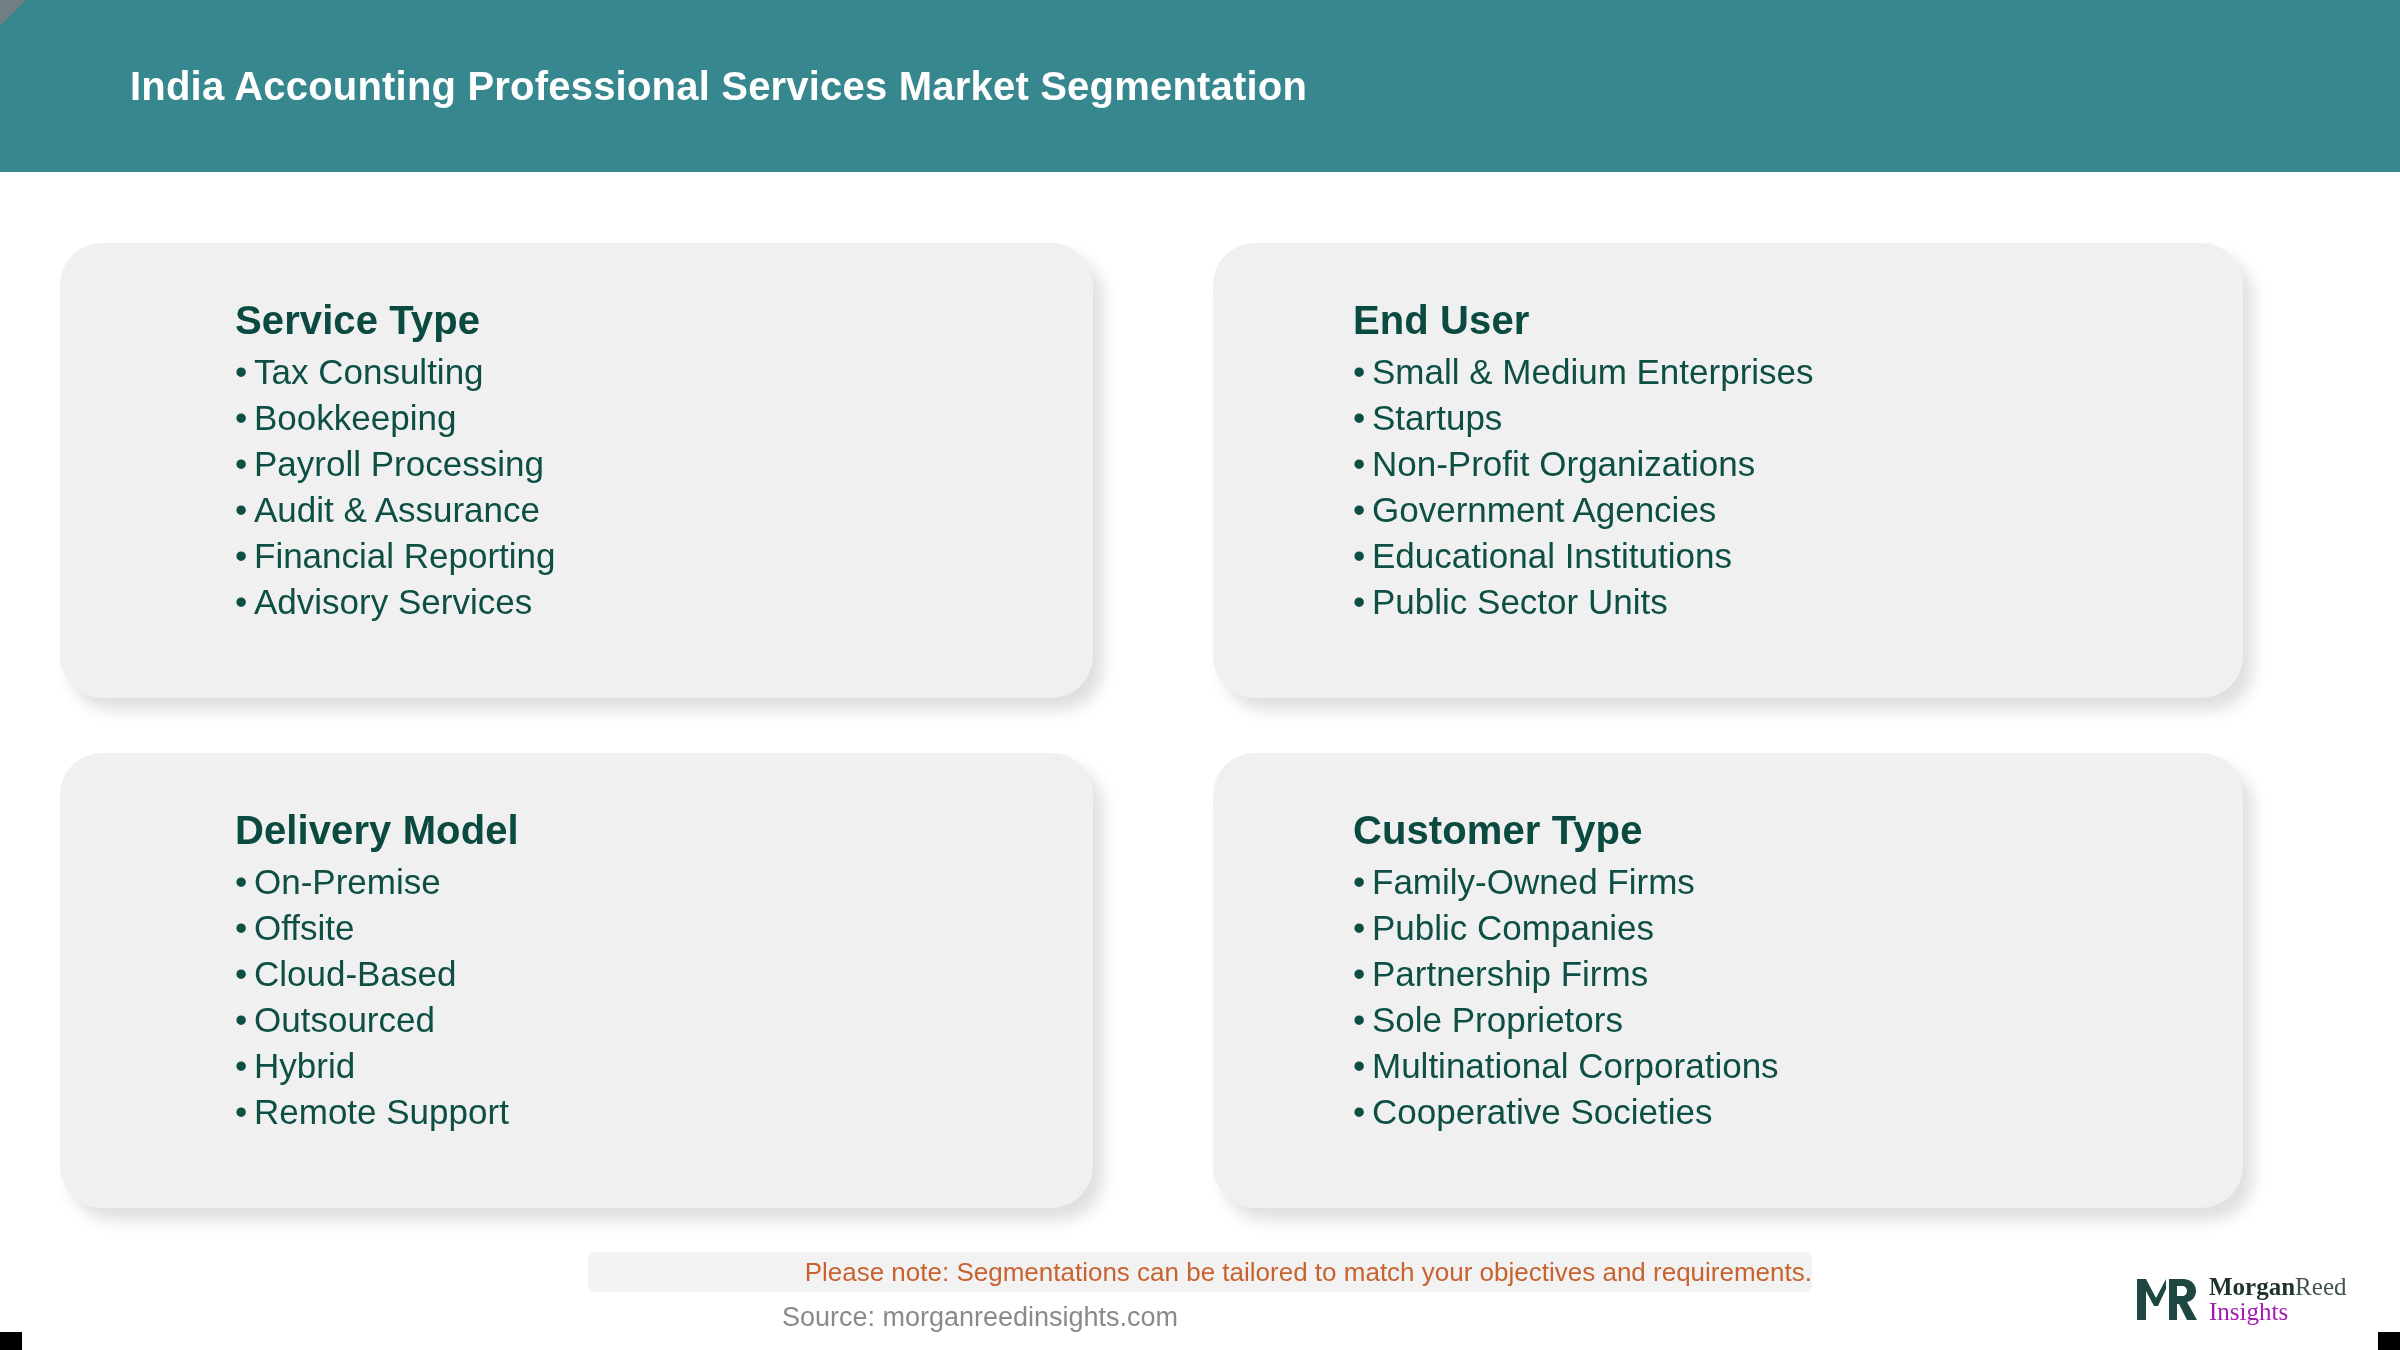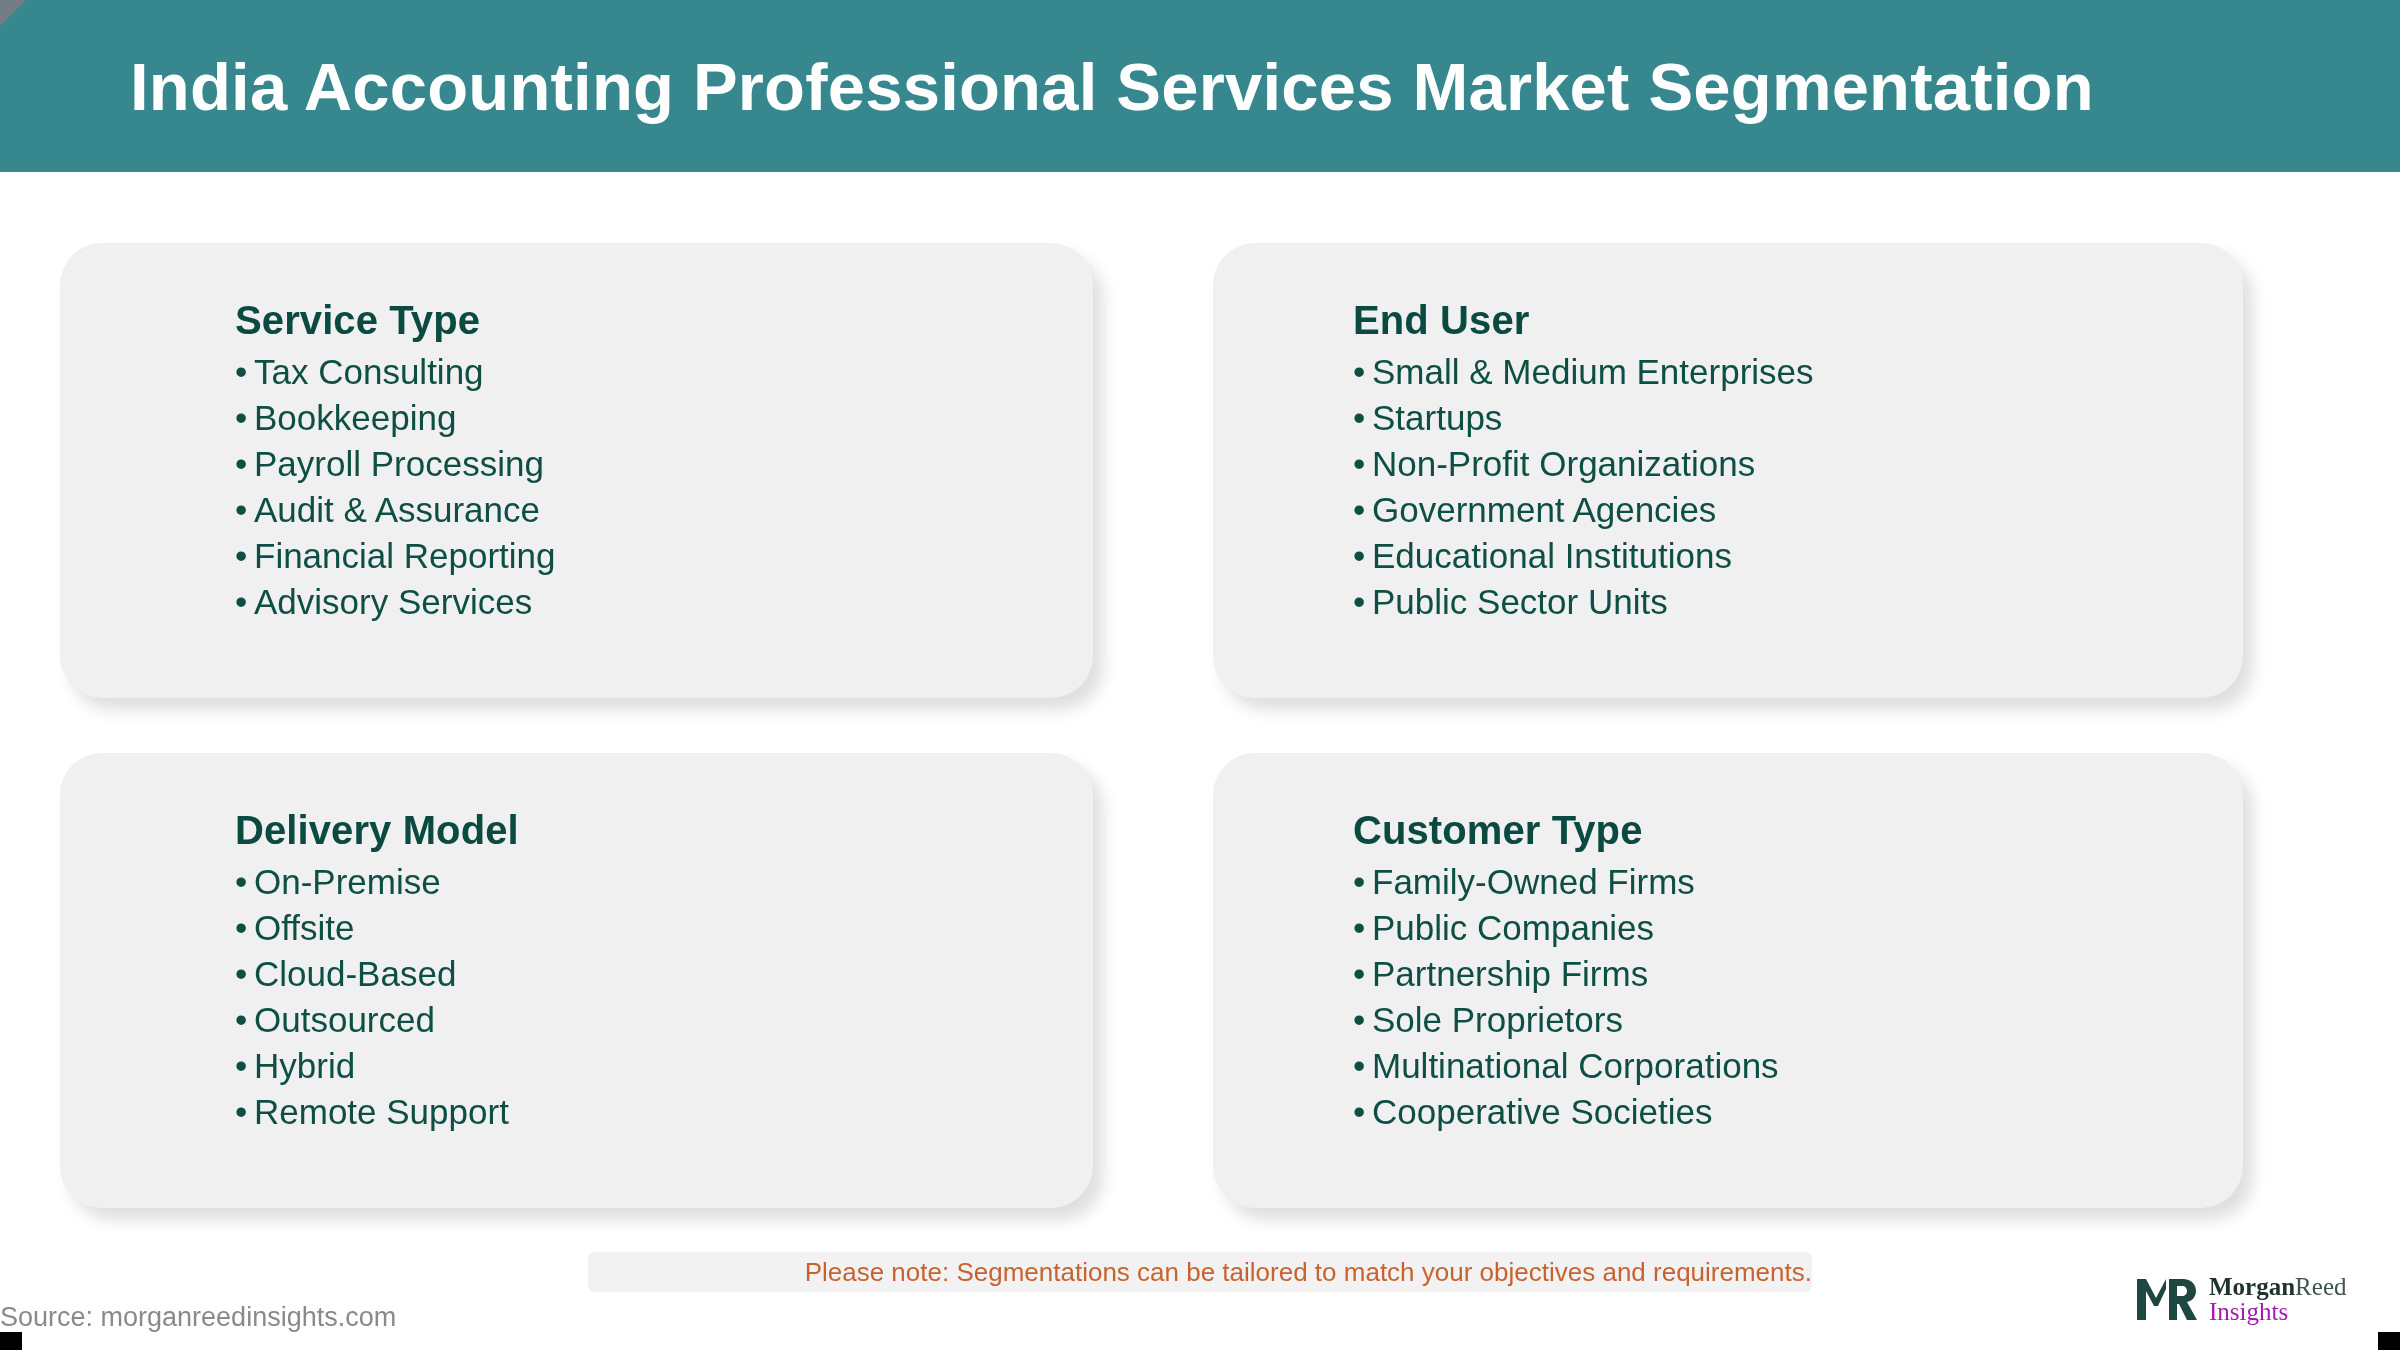--- a/index.html
+++ b/index.html
@@ -36,21 +36,21 @@
     opacity: .85;
   }
   .header-title {
     position: absolute;
     left: 130px;
     top: 0;
     height: 172px;
     display: flex;
     align-items: center;
     color: #ffffff;
-    font-size: 67px;
+    font-size: 40px;
     font-weight: bold;
     letter-spacing: .2px;
     white-space: nowrap;
   }
 
   
   .cards {
     position: absolute;
     left: 60px;
     top: 243px;
@@ -119,21 +119,21 @@
   .note-text {
     color: #c8632f;
     font-size: 26px;
     white-space: nowrap;
   }
   .source-text {
     position: absolute;
     left: 0;
     top: 1302px;
     width: 1960px;
-    text-align: left;
+    text-align: center;
     color: #8a8a8a;
     font-size: 27px;
   }
 
   
   .logo {
     position: absolute;
     left: 2135px;
     top: 1268px;
     width: 230px;

